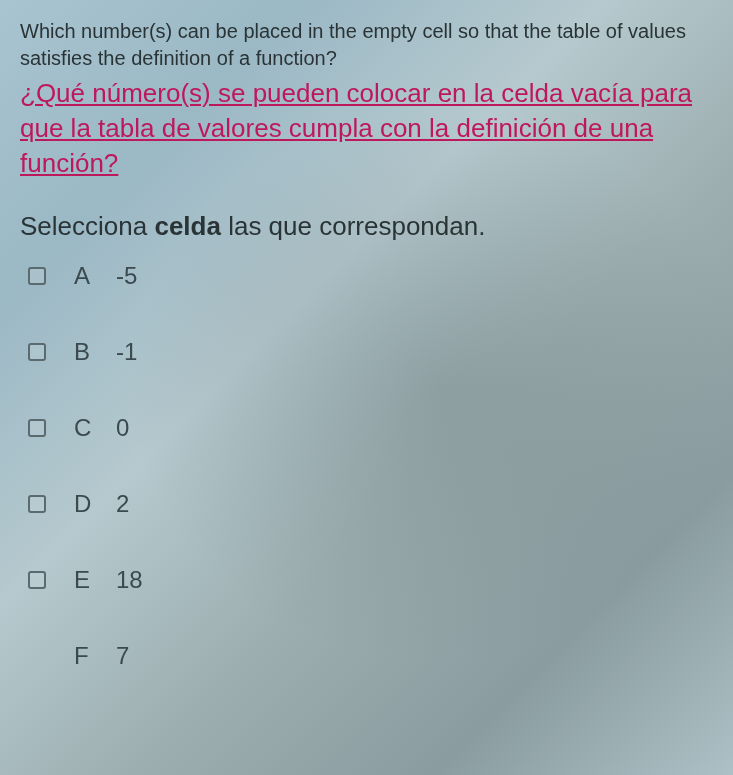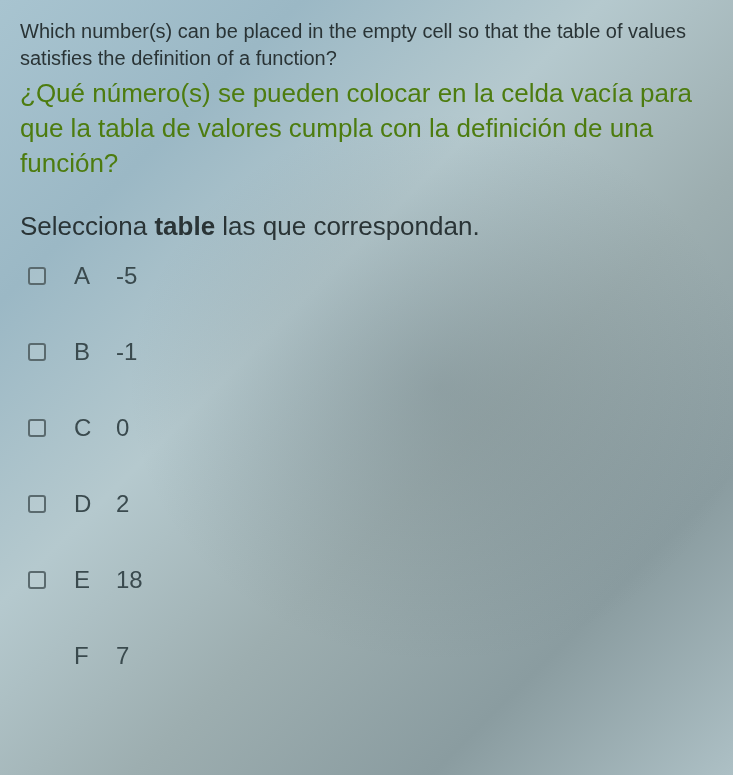--- a/index.html
+++ b/index.html
@@ -33,23 +33,24 @@
     .question-en {
       font-size: 20px;
       line-height: 1.35;
       color: #2a3436;
       margin-bottom: 4px;
       font-weight: 400;
     }
     .question-es {
       font-size: 26px;
       line-height: 1.35;
-      color: #4d7c0f;
+      color: #be185d;
       margin-bottom: 28px;
       font-weight: 400;
+      text-decoration: underline;
     }
     .instruction-en {
       font-size: 26px;
       line-height: 1.35;
       color: #2a3436;
       font-weight: 400;
     }
     .instruction-es {
       font-size: 26px;
       line-height: 1.35;
@@ -92,21 +93,21 @@
     }
   </style>
 </head>
 <body>
 
 <div class="content">
   <p class="question-en">Which number(s) can be placed in the empty cell so that the table of values satisfies the definition of a function?</p>
   <p class="question-es">¿Qué número(s) se pueden colocar en la celda vacía para que la tabla de valores cumpla con la definición de una función?</p>
 
   <p class="instruction-es">
-    <span>Selecciona </span><span class="bold">table</span><span> las que correspondan.</span>
+    <span>Selecciona </span><span class="bold">celda</span><span> las que correspondan.</span>
   </p>
 
   <div class="options">
     <div class="option">
       <div class="checkbox"></div>
       <span class="option-letter">A</span>
       <span class="option-value">-5</span>
     </div>
     <div class="option">
       <div class="checkbox"></div>

